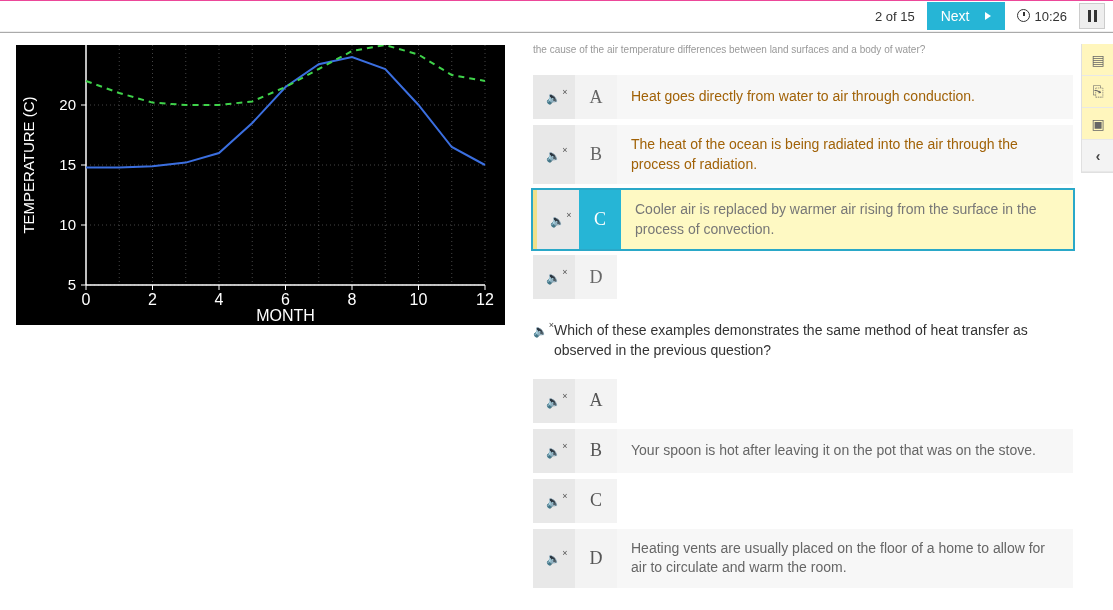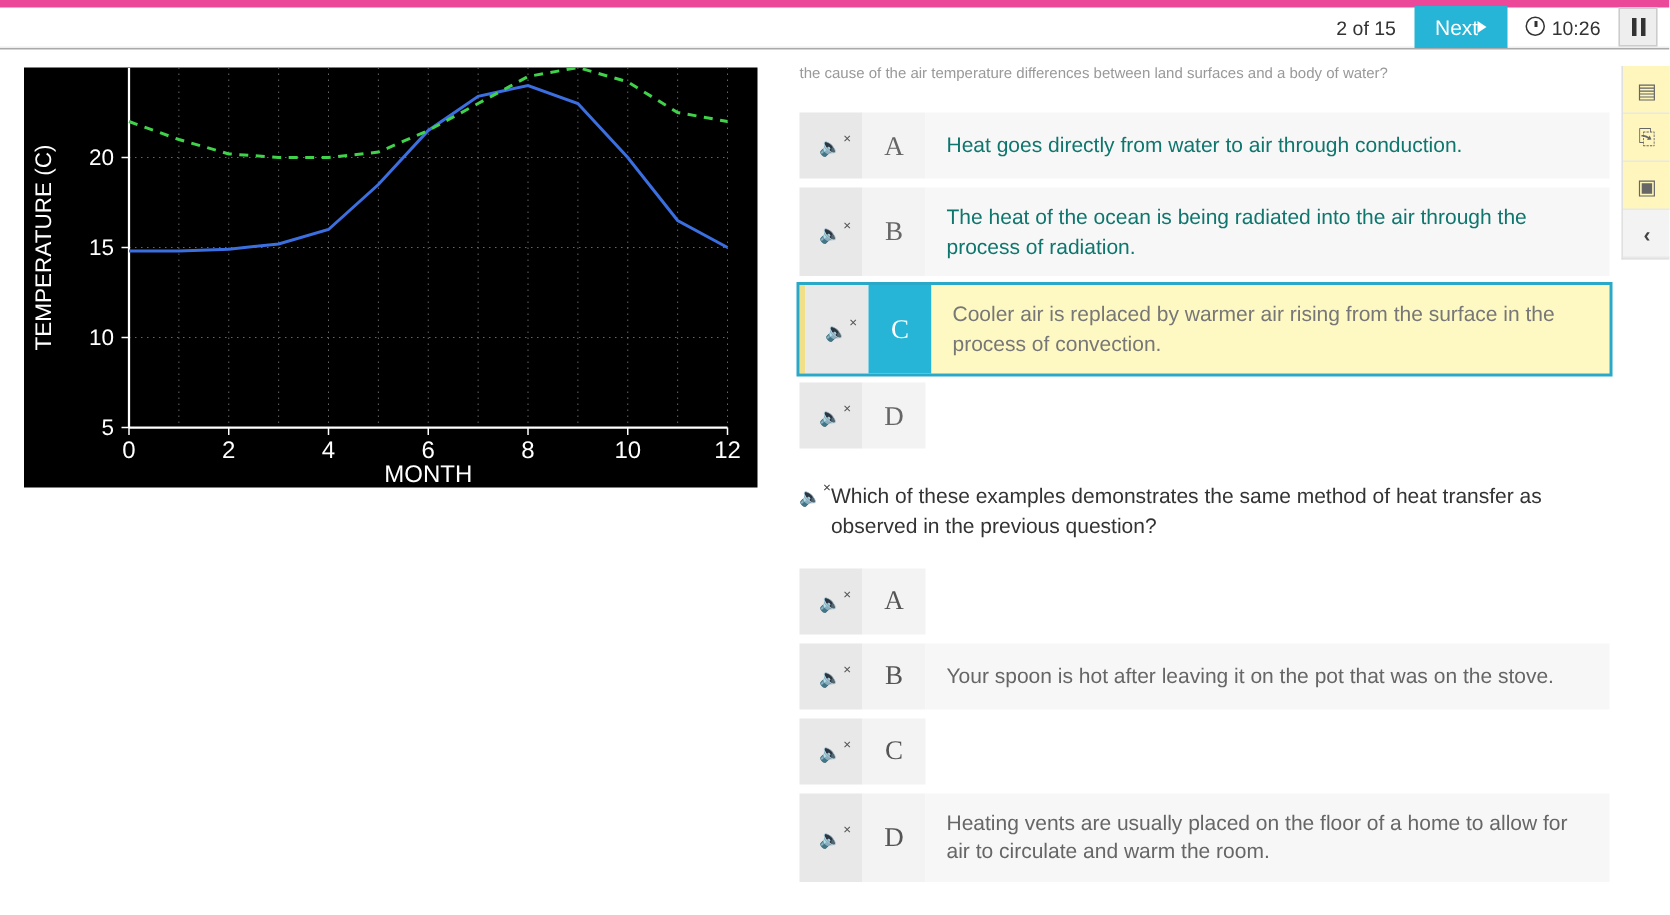--- a/index.html
+++ b/index.html
@@ -1,38 +1,38 @@
 <!DOCTYPE html>
 <html><head>
 <meta charset="utf-8">
 <style>
   * { box-sizing: border-box; margin: 0; padding: 0; }
   body { font-family: Arial, Helvetica, sans-serif; background: #fff; width: 1113px; height: 610px; overflow: hidden; position: relative; }
-  .topbar { position: absolute; top: 0; left: 0; right: 0; height: 32px; border-top: 5px solid #ec4899; border-bottom: 1px solid #eee; display: flex; justify-content: flex-end; align-items: center; padding-right: 8px; gap: 12px; font-size: 13px; }
+  .topbar { position: absolute; top: 0; left: 0; right: 0; height: 32px; border-top: 1px solid #ec4899; border-bottom: 1px solid #eee; display: flex; justify-content: flex-end; align-items: center; padding-right: 8px; gap: 12px; font-size: 13px; }
   .progress-txt { color: #333; }
-  .next-btn { background: #26b5d6; color: #fff; border: none; padding: 6px 14px; font-size: 14px; cursor: pointer; display: flex; align-items: center; gap: 0; }
+  .next-btn { background: #26b5d6; color: #fff; border: none; padding: 6px 14px; font-size: 14px; cursor: pointer; display: flex; align-items: center; gap: 16px; }
   .next-btn .tri { width: 0; height: 0; border-left: 6px solid #fff; border-top: 4px solid transparent; border-bottom: 4px solid transparent; }
   .timer { display: flex; align-items: flex-start; gap: 4px; color: #333; }
   .clock-icon { width: 13px; height: 13px; border: 1.5px solid #333; border-radius: 50%; position: relative; }
   .clock-icon:after { content: ""; position: absolute; top: 2px; left: 5px; width: 1.5px; height: 4px; background: #333; }
   .pause-btn { background: #eee; border: 1px solid #ccc; width: 26px; height: 26px; display: flex; align-items: center; justify-content: center; gap: 3px; cursor: pointer; }
   .pause-btn span { display: block; width: 3px; height: 12px; background: #333; }
 
   .content { position: absolute; top: 32px; left: 0; right: 0; bottom: 0; display: flex; border-top: 1px solid #aaa; }
   .left-pane { width: 505px; padding: 12px 0 0 16px; }
   .chart-box { width: 489px; height: 280px; background: #000; position: relative; overflow: hidden; }
   .chart-box svg { width: 100%; height: 100%; }
 
   .right-pane { flex: 1; padding: 0 40px 0 28px; position: relative; }
   .question-stem { color: #999; font-size: 10px; line-height: 1.4; margin-top: 10px; }
   .options { margin-top: 18px; }
   .option-row { display: flex; align-items: stretch; margin-bottom: 6px; min-height: 44px; cursor: pointer; }
   .mute-cell { width: 42px; background: #e8e8e8; display: flex; align-items: center; justify-content: center; color: #555; font-size: 14px; }
   .letter-cell { width: 42px; background: #f3f3f3; display: flex; align-items: center; justify-content: center; font-size: 18px; font-family: Georgia, serif; color: #666; }
-  .text-cell { flex: 1; background: #f7f7f7; display: flex; align-items: center; padding: 10px 14px; font-size: 14px; color: #0f766e; line-height: 1.4; }
+  .text-cell { flex: 1; background: #f7f7f7; display: flex; align-items: center; padding: 10px 14px; font-size: 14px; color: #a16207; line-height: 1.4; }
   .option-row.selected { outline: 2px solid #2aa8c8; border-left: 4px solid #f0e08a; }
   .option-row.selected .letter-cell { background: #26b5d6; color: #fff; }
   .option-row.selected .text-cell { background: #fef9c3; color: #777; }
 
   .q2-stem { margin-top: 22px; font-size: 14px; color: #333; line-height: 1.4; display: flex; gap: 6px; }
   .q2-stem .mute-inline { color: #444; }
   .options2 .text-cell { color: #666; }
   .options2 .letter-cell { color: #555; }
 
   .side-tools { position: absolute; top: 44px; right: 0; width: 32px; background: #f3f3f3; border-left: 1px solid #e0e0e0; border-bottom: 1px solid #e0e0e0; }

